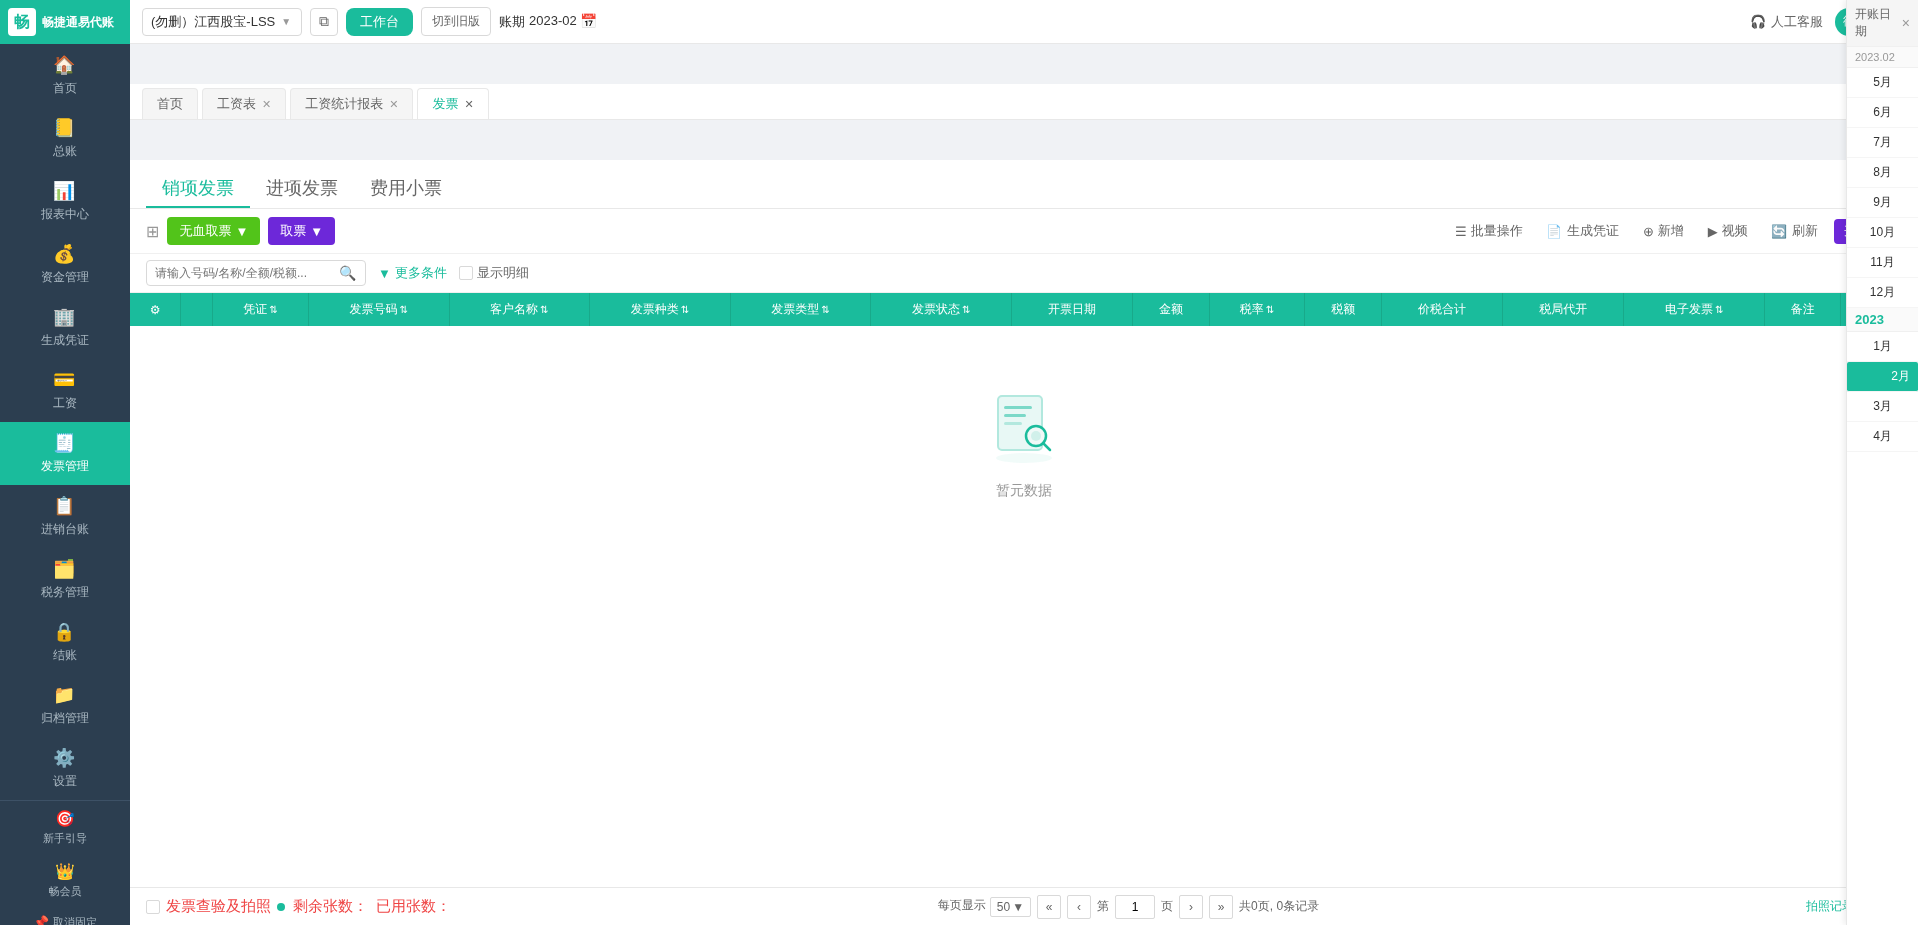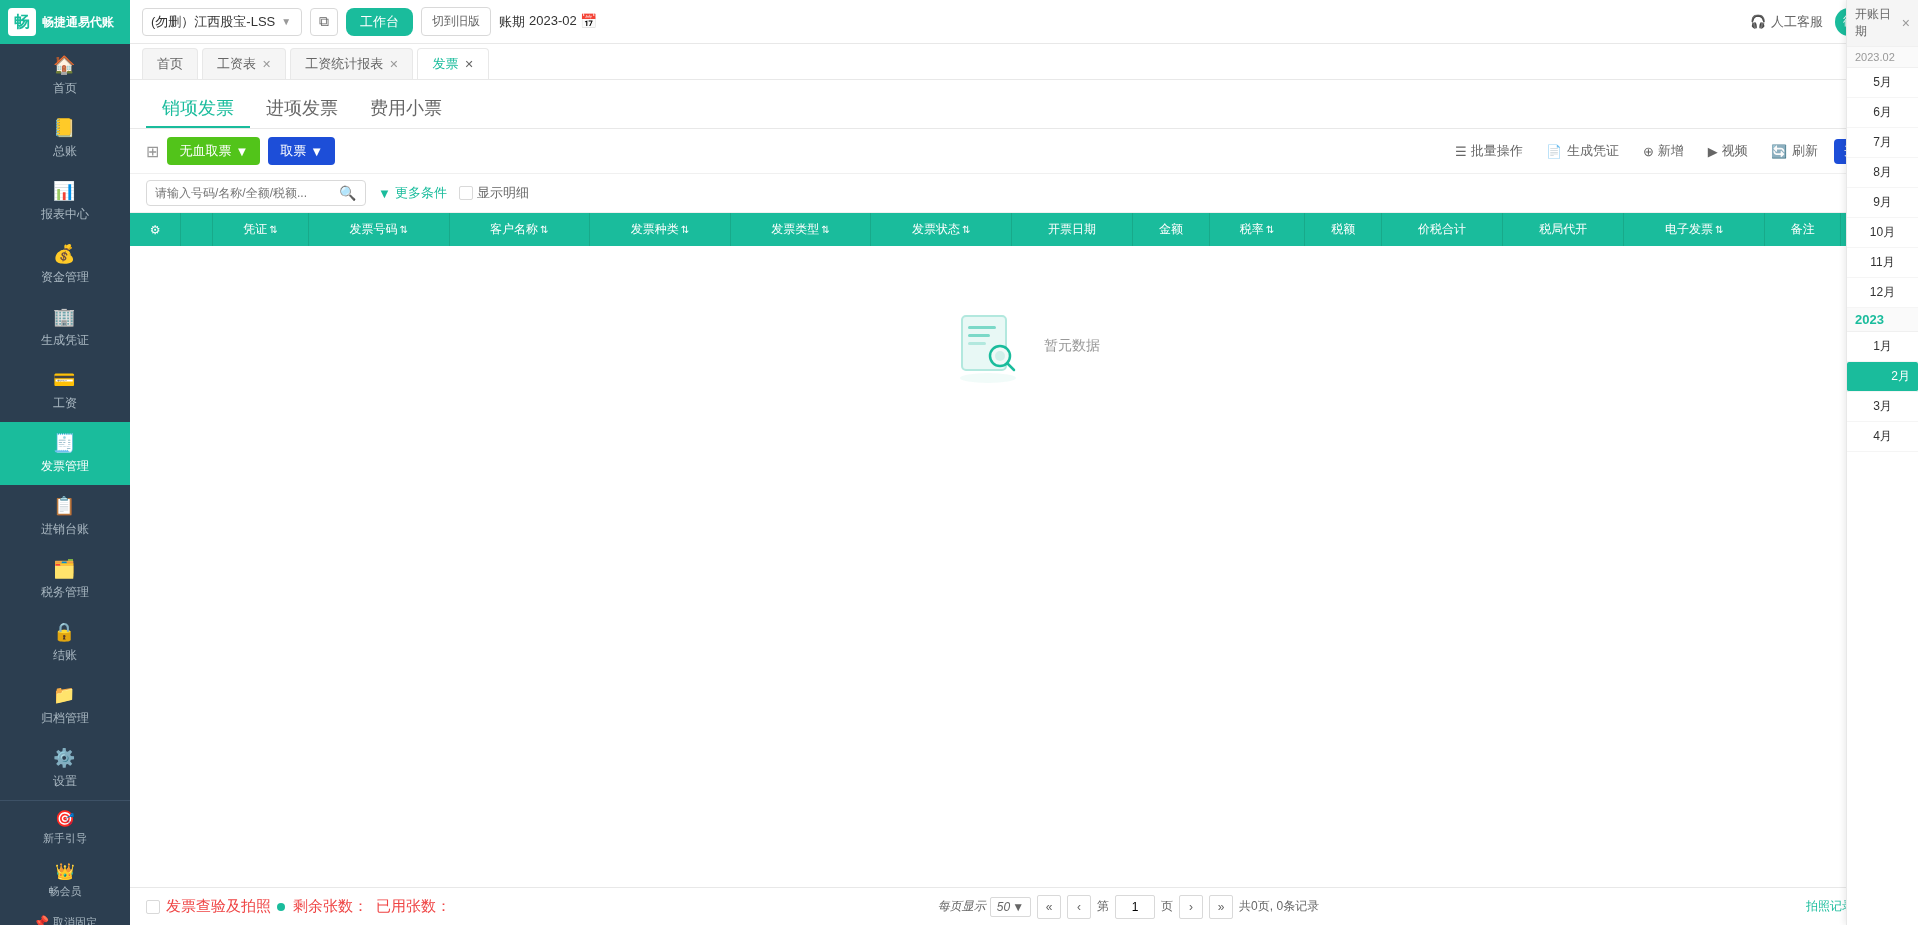--- a/index.html
+++ b/index.html
@@ -61,20 +61,21 @@
     }
     .sidebar-bottom-item .icon { font-size: 16px; }
 
     
     .main {
       flex: 1;
       display: flex;
       flex-direction: column;
       overflow: hidden;
       position: relative;
+      gap: 40px;
     }
 
     
     .top-header {
       background: white;
       height: 44px;
       display: flex;
       align-items: center;
       padding: 0 12px;
       border-bottom: 1px solid #e8e8e8;
@@ -232,21 +233,21 @@
       background: #52c41a;
       color: white;
       border: none;
       border-radius: 4px;
       padding: 5px 12px;
       cursor: pointer;
       font-size: 13px;
       display: flex; align-items: center; gap: 4px;
     }
     .btn-teal {
-      background: #1d4ed8;
+      background: #6d28d9;
       color: white;
       border: none;
       border-radius: 4px;
       padding: 5px 12px;
       cursor: pointer;
       font-size: 13px;
       display: flex; align-items: center; gap: 4px;
     }
     .btn-icon-text {
       display: flex; align-items: center; gap: 4px;
@@ -305,21 +306,21 @@
       font-weight: normal;
       text-align: center;
       border-right: 1px solid #18a98a;
       white-space: nowrap;
     }
     .data-table th .sort-icon { font-size: 10px; margin-left: 2px; }
 
     
     .empty-state {
       display: flex;
-      flex-direction: row;
+      flex-direction: column;
       align-items: center;
       justify-content: center;
       padding: 60px 0;
       color: #999;
       font-size: 14px;
       gap: 16px;
     }
     .empty-icon {
       width: 80px; height: 80px;
       position: relative;
@@ -358,22 +359,22 @@
     }
     .page-input {
       width: 40px; height: 24px;
       border: 1px solid #d9d9d9;
       border-radius: 2px;
       text-align: center;
       font-size: 12px;
       outline: none;
     }
     .per-page-select {
-      display: flex; align-items: center; gap: 4px;
-      font-size: 12px; color: #666; font-style: italic;
+      display: flex; align-items: flex-start; gap: 4px;
+      font-size: 12px; color: #666;
     }
     .select-box {
       border: 1px solid #d9d9d9;
       border-radius: 2px;
       padding: 2px 6px;
       font-size: 12px;
       cursor: pointer;
       display: flex; align-items: center; gap: 2px;
     }
     .links-right {

